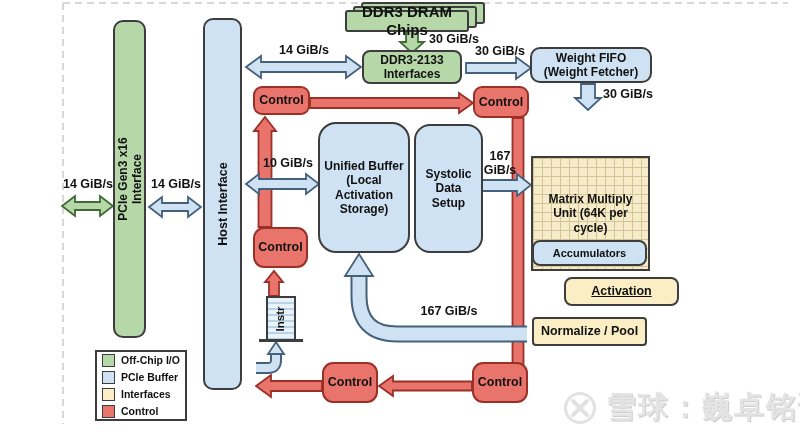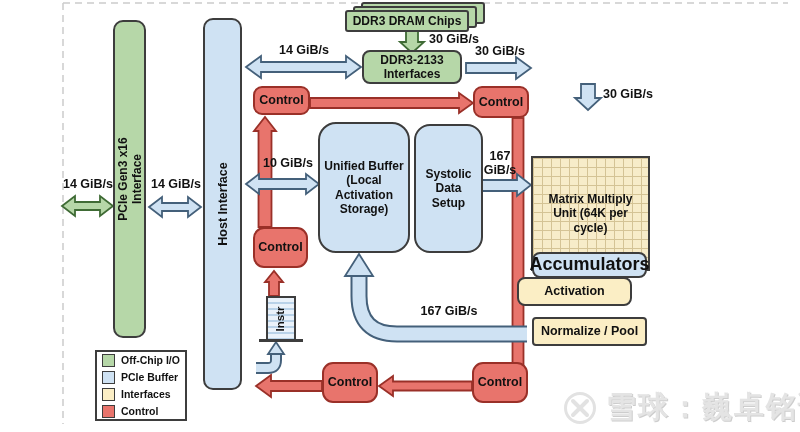--- a/index.html
+++ b/index.html
@@ -80,28 +80,31 @@
 
   <div class="box green" style="left:113px;top:20px;width:33px;height:318px;border-radius:10px;">
     <div class="vtext" style="width:120px;font-size:12px;">PCIe Gen3 x16 Interface</div>
   </div>
   <div class="box blue" style="left:203px;top:18px;width:39px;height:372px;border-radius:10px;">
     <div class="vtext" style="width:200px;font-size:12.5px;">Host Interface</div>
   </div>
 
   <div class="box green" style="left:361px;top:2px;width:124px;height:22px;border-radius:3px;"></div>
   <div class="box green" style="left:353px;top:6px;width:124px;height:22px;border-radius:3px;"></div>
-  <div class="box green" style="left:345px;top:10px;width:124px;height:22px;border-radius:3px;font-size:12px;">
+  <div class="box green" style="left:345px;top:10px;width:124px;height:22px;border-radius:3px;font-size:15px;">
     <span>DDR3 DRAM Chips</span>
   </div>
 
   <div class="box green" style="left:362px;top:50px;width:100px;height:34px;border-radius:8px;font-size:12px;padding:4px 4px;">
     <span>DDR3-2133 Interfaces</span>
   </div>
 
+  <div class="box blue" style="left:530px;top:47px;width:122px;height:36px;border-radius:10px;font-size:12px;padding:1px 4px;">
+    <span>Weight FIFO (Weight Fetcher)</span>
+  </div>
 
   <div class="box red" style="left:253px;top:86px;width:57px;height:29px;border-radius:9px;font-size:12.5px;">
     <span>Control</span>
   </div>
   <div class="box red" style="left:473px;top:86px;width:56px;height:32px;border-radius:9px;font-size:12.5px;">
     <span>Control</span>
   </div>
   <div class="box red" style="left:253px;top:227px;width:55px;height:41px;border-radius:11px;font-size:12.5px;">
     <span>Control</span>
   </div>
@@ -115,24 +118,24 @@
   <div class="box blue" style="left:318px;top:122px;width:92px;height:131px;border-radius:18px;font-size:12px;padding:4px;">
     <span>Unified Buffer (Local Activation Storage)</span>
   </div>
   <div class="box blue" style="left:414px;top:124px;width:69px;height:129px;border-radius:16px;font-size:12px;padding:4px;">
     <span>Systolic Data Setup</span>
   </div>
   <div class="box mmu-grid" style="left:531px;top:112px;width:119px;height:115px;font-size:12px;padding:4px;">
     <span>Matrix Multiply Unit (64K per cycle)</span>
   </div>
 
-  <div class="box blue" style="left:532px;top:252px;width:115px;height:26px;border-radius:8px;font-size:18px;">
+  <div class="box blue" style="left:532px;top:240px;width:115px;height:26px;border-radius:8px;font-size:11px;">
     <span>Accumulators</span>
   </div>
-  <div class="box cream" style="left:517px;top:277px;width:115px;height:29px;border-radius:8px;font-size:12.5px;">
+  <div class="box cream" style="left:564px;top:277px;width:115px;height:29px;border-radius:8px;font-size:12.5px;text-decoration:underline;">
     <span>Activation</span>
   </div>
   <div class="box cream" style="left:532px;top:317px;width:115px;height:29px;border-radius:4px;font-size:12.5px;">
     <span>Normalize / Pool</span>
   </div>
 
   <div class="box instr-stripes" style="left:266px;top:296px;width:30px;height:45px;">
     <div class="vtext" style="width:40px;font-size:11.5px;">Instr</div>
   </div>
   <div style="position:absolute;left:259px;top:339px;width:44px;height:3px;background:#3d3d3d;"></div>

